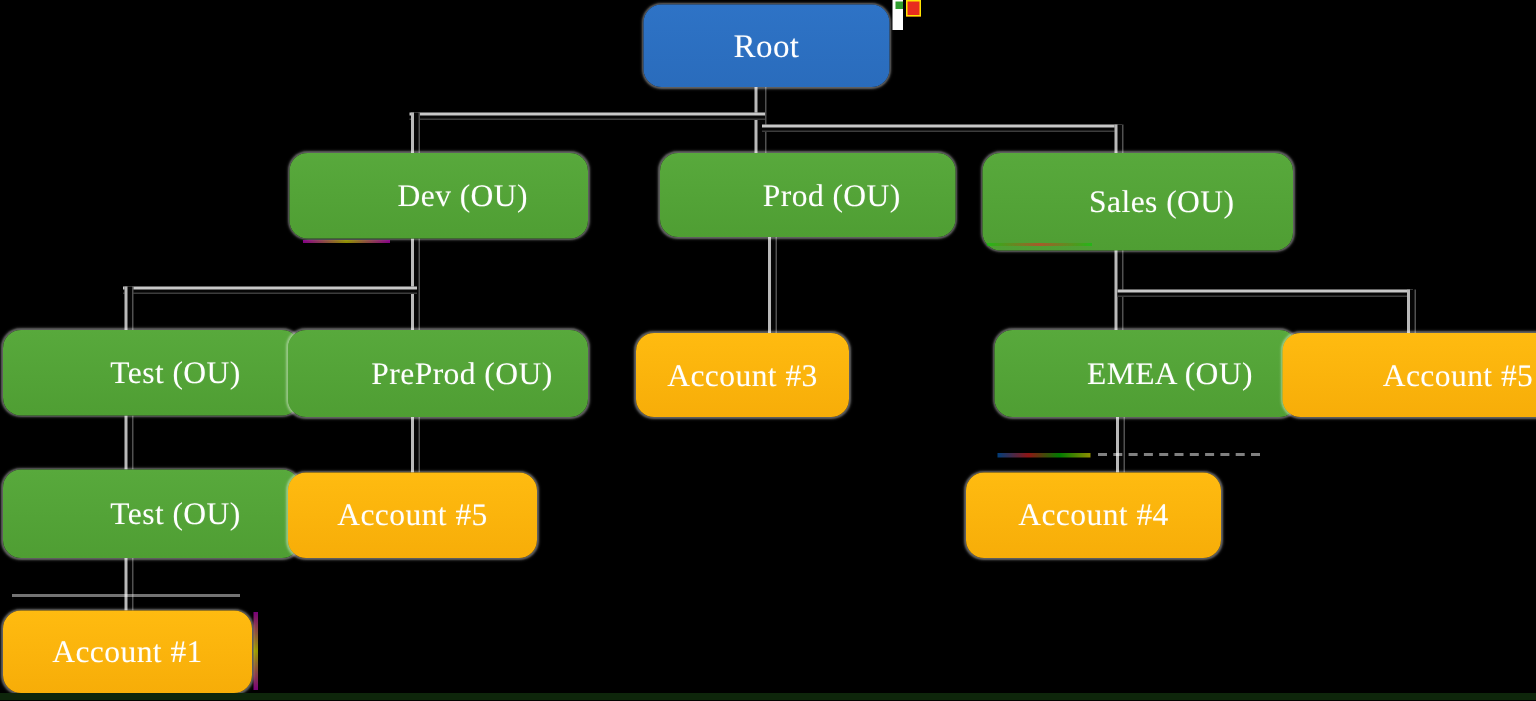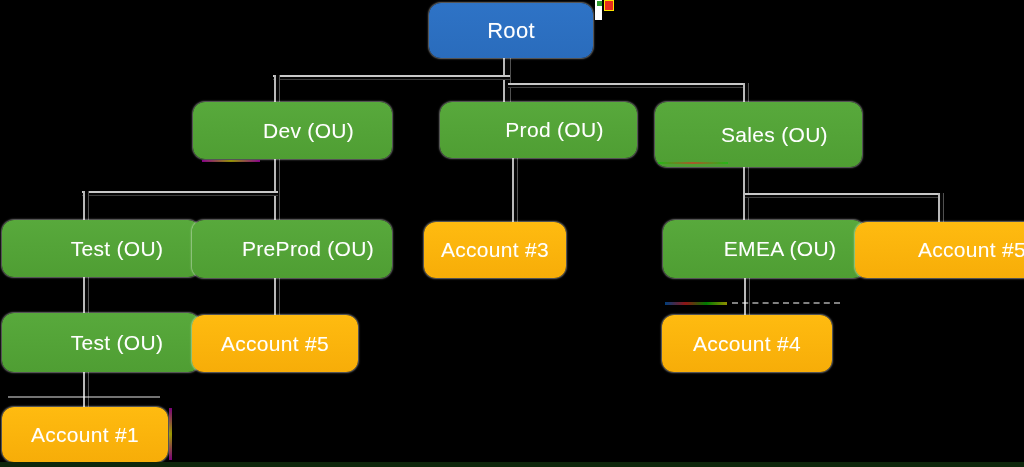--- a/index.html
+++ b/index.html
@@ -1,19 +1,19 @@
 <!DOCTYPE html>
 <html style="--c-root: #2e73c6; --c-ou: #4f9e33; --c-account: #f7ad08; --c-text: #ffffff; --c-background: #000000;"><head>
 <meta charset="utf-8">
 <style>
   html,body{margin:0;padding:0;background:#000;}
   #stage{
     position:relative;width:1024px;height:467px;overflow:hidden;
     background:var(--c-background,#000);
-    font-family:Liberation Sans, sans-serif;
+    font-family:Liberation Serif, serif;
   }
   
   .node{
     position:absolute;display:flex;align-items:center;justify-content:center;
     color:var(--c-text,#fff);font-size:21px;letter-spacing:.3px;
     border-radius:12px;
     box-shadow:0 0 2px 1px rgba(255,255,255,.28), 0 0 1px 1px rgba(255,255,255,.18);
     text-shadow:0 0 1px rgba(255,255,255,.25);
   }
   .node.root{background:linear-gradient(var(--c-root,#2e73c6),#2a6cbc);font-size:22px;}
@@ -24,21 +24,21 @@
   .n-dev     {left:193px;top:102px;width:167px;height:57px;}
   .n-prod    {left:440px;top:102px;width:165px;height:56px;}
   .n-sales   {left:655px;top:102px;width:175px;height:65px;}
   .n-test3   {left:2px;  top:220px;width:166px;height:57px;}
   .n-preprod {left:192px;top:220px;width:168px;height:58px;}
   .n-acct3   {left:424px;top:222px;width:142px;height:56px;}
   .n-emea    {left:663px;top:220px;width:170px;height:58px;}
   .n-acct5   {left:855px;top:222px;width:168px;height:56px;padding-left:33px;}
   .n-test4   {left:2px;  top:313px;width:166px;height:59px;}
   .n-acct2   {left:192px;top:315px;width:166px;height:57px;}
-  .n-acct4   {left:662px;top:315px;width:170px;height:57px;text-align:center;}
+  .n-acct4   {left:644px;top:315px;width:170px;height:57px;text-align:center;}
   .n-acct1   {left:2px;  top:407px;width:166px;height:55px;}
 
   
   .vline{
     position:absolute;width:3px;background:#060606;
     border-left:2px solid rgba(255,255,255,.72);
     border-right:1px solid rgba(255,255,255,.30);
   }
   .hline{
     position:absolute;height:2px;background:#060606;

